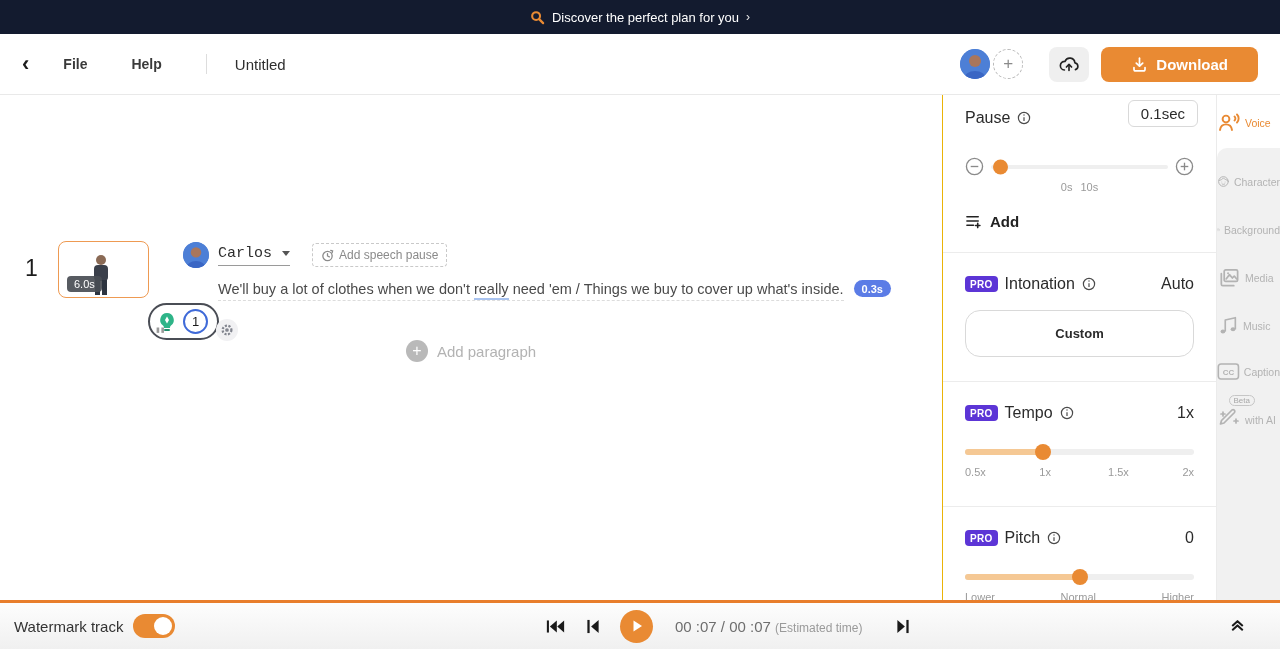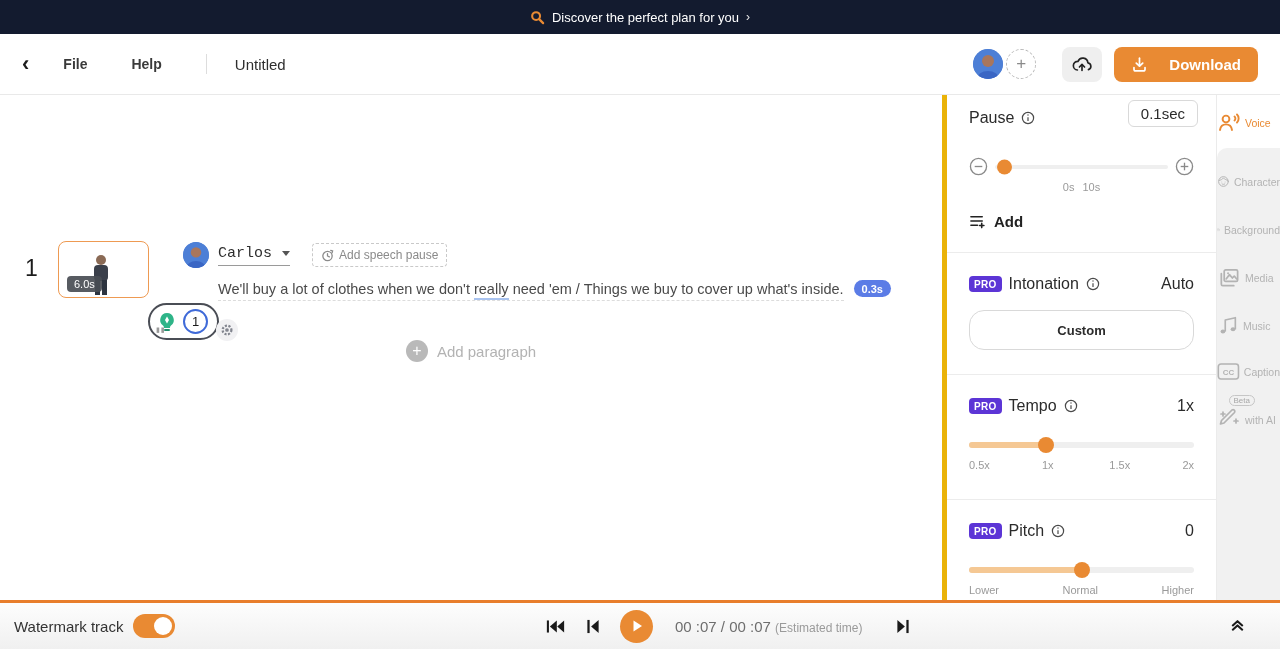--- a/index.html
+++ b/index.html
@@ -13,26 +13,26 @@
   .header { height:61px; display:flex; align-items:center; padding:0 22px; border-bottom:1px solid #e9e9e9; background:#fff; }
   .hdr-left { display:flex; align-items:center; }
   .back { font-size:22px; color:#1c1c1c; font-weight:bold; margin-right:34px; cursor:pointer; line-height:1; }
   .menu-item { font-size:14px; font-weight:700; color:#3a3a3a; margin-right:44px; cursor:pointer; }
   .hdr-div { width:1px; height:20px; background:#ddd; margin-right:28px; }
   .doc-title { font-size:15px; color:#2e2e2e; }
   .hdr-right { margin-left:auto; display:flex; align-items:center; }
   .avatar { width:30px; height:30px; border-radius:50%; overflow:hidden; background:#4d7fd6; flex:none; }
   .dashed-plus { width:30px; height:30px; border-radius:50%; border:1.5px dashed #b9b9b9; color:#8a8a8a; display:flex; align-items:center; justify-content:center; font-size:17px; margin-left:3px; background:#fff; cursor:pointer; }
   .cloud-btn { width:40px; height:35px; background:#efefef; border:none; border-radius:8px; margin-left:26px; display:flex; align-items:center; justify-content:center; cursor:pointer; color:#222; }
-  .dl-btn { height:35px; background:#e98a33; border:none; border-radius:8px; margin-left:12px; padding:0 17px; display:flex; align-items:center; gap:21px; color:#fff; font-size:15px; font-weight:700; cursor:pointer; font-family:"Liberation Sans",sans-serif; }
+  .dl-btn { height:35px; background:#e98a33; border:none; border-radius:8px; margin-left:12px; padding:0 30px; display:flex; align-items:center; gap:8px; color:#fff; font-size:15px; font-weight:700; cursor:pointer; font-family:"Liberation Sans",sans-serif; }
 
   
   .content { display:flex; height:505px; }
   .canvas { flex:1; position:relative; background:#fff; }
-  .panel { width:274px; border-left:5px solid #eab308; background:#fff; }
+  .panel { width:274px; border-left:1px solid #eab308; background:#fff; }
   .sidebar { width:64px; background:#fff; border-left:1px solid #ebebeb; display:flex; flex-direction:column; }
 
   
   .para-num { position:absolute; left:25px; top:160px; font-size:23px; color:#1c1c1c; }
   .thumb-card { position:absolute; left:58px; top:146px; width:91px; height:57px; border:1.5px solid #ee9a52; border-radius:8px; background:#fff; cursor:pointer; }
   .thumb-person { position:absolute; left:30px; bottom:1px; }
   .dur-badge { position:absolute; left:8px; bottom:5px; background:rgba(73,77,84,.92); color:#fff; font-size:11px; padding:2px 7px; border-radius:4px; }
   .speaker-row { position:absolute; left:183px; top:147px; display:flex; align-items:center; }
   .speaker-avatar { width:26px; height:26px; border-radius:50%; overflow:hidden; background:#4d7fd6; flex:none; }
   .speaker-name { margin-left:9px; font-size:15px; color:#2e2e2e; padding-bottom:3px; border-bottom:1px solid #9a9a9a; display:flex; align-items:center; gap:10px; cursor:pointer;font-family:Liberation Mono, monospace; }
@@ -56,21 +56,21 @@
   .sec-title .val { margin-left:auto; font-weight:400; font-size:16px; color:#2b2b2b; }
   .pro { background:#5c35d6; color:#fff; font-size:10px; font-weight:700; border-radius:4px; padding:2.5px 5px; letter-spacing:.3px; }
   .info-i { color:#4a4a4a; display:inline-flex; cursor:pointer; }
   .pause-val { position:absolute; top:5px; right:18px; background:#fff; border:1px solid #d9d9d9; border-radius:6px; padding:4px 12px; font-size:15px; color:#2b2b2b; cursor:text; }
   .pslider { display:flex; align-items:center; gap:7px; margin-top:30px; }
   .pslider .icon-btn { color:#8a8a8a; cursor:pointer; display:flex; }
   .ptrack { flex:1; height:4px; background:#efefef; border-radius:2px; position:relative; cursor:pointer; }
   .pknob { position:absolute; left:2px; top:50%; transform:translateY(-50%); width:15px; height:15px; border-radius:50%; background:#e98a33; }
   .plabels { display:flex; justify-content:center; font-size:11px; color:#9a9a9a; margin-top:5px;gap:8px; }
   .add-row { display:flex; align-items:center; gap:8px; margin-top:20px; font-size:15px; font-weight:600; color:#222; cursor:pointer; }
-  .custom-btn { width:100%; height:40px; margin-top:17px; background:#fff; border:1px solid #d9d9d9; border-radius:15px; font-size:13px; font-weight:700; color:#2b2b2b; cursor:pointer; font-family:"Liberation Sans",sans-serif; }
+  .custom-btn { width:100%; height:47px; margin-top:17px; background:#fff; border:1px solid #d9d9d9; border-radius:15px; font-size:13px; font-weight:700; color:#2b2b2b; cursor:pointer; font-family:"Liberation Sans",sans-serif; }
   .hslider { position:relative; height:16px; margin-top:22px; cursor:pointer; }
   .htrack { position:absolute; left:0; right:0; top:5px; height:6px; background:#efefef; border-radius:3px; }
   .hfill { position:absolute; left:0; top:5px; height:6px; background:#f5c894; border-radius:3px; }
   .hknob { position:absolute; top:0; width:16px; height:16px; border-radius:50%; background:#e98a33; transform:translateX(-50%); }
   .hticks { position:relative; height:14px; margin-top:6px; font-size:11px; color:#9a9a9a; }
   .hticks span { position:absolute; transform:translateX(-50%); }
   .hticks span:first-child { transform:none; left:0; }
   .hticks span:last-child { transform:none; right:0; left:auto; }
   .pitch-ticks { display:flex; justify-content:space-between; font-size:11px; color:#9a9a9a; margin-top:6px; }
 

